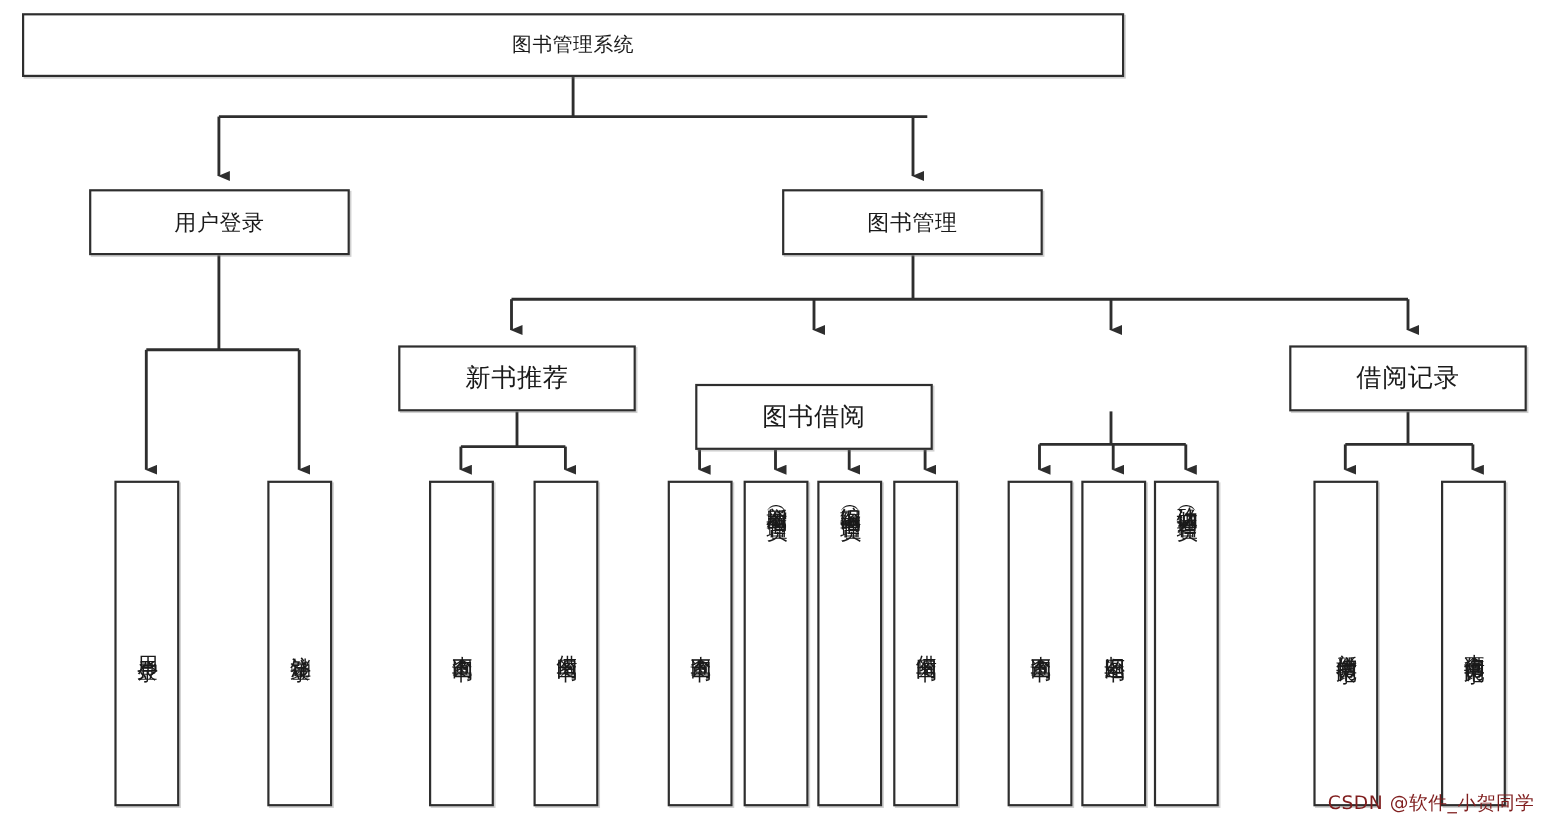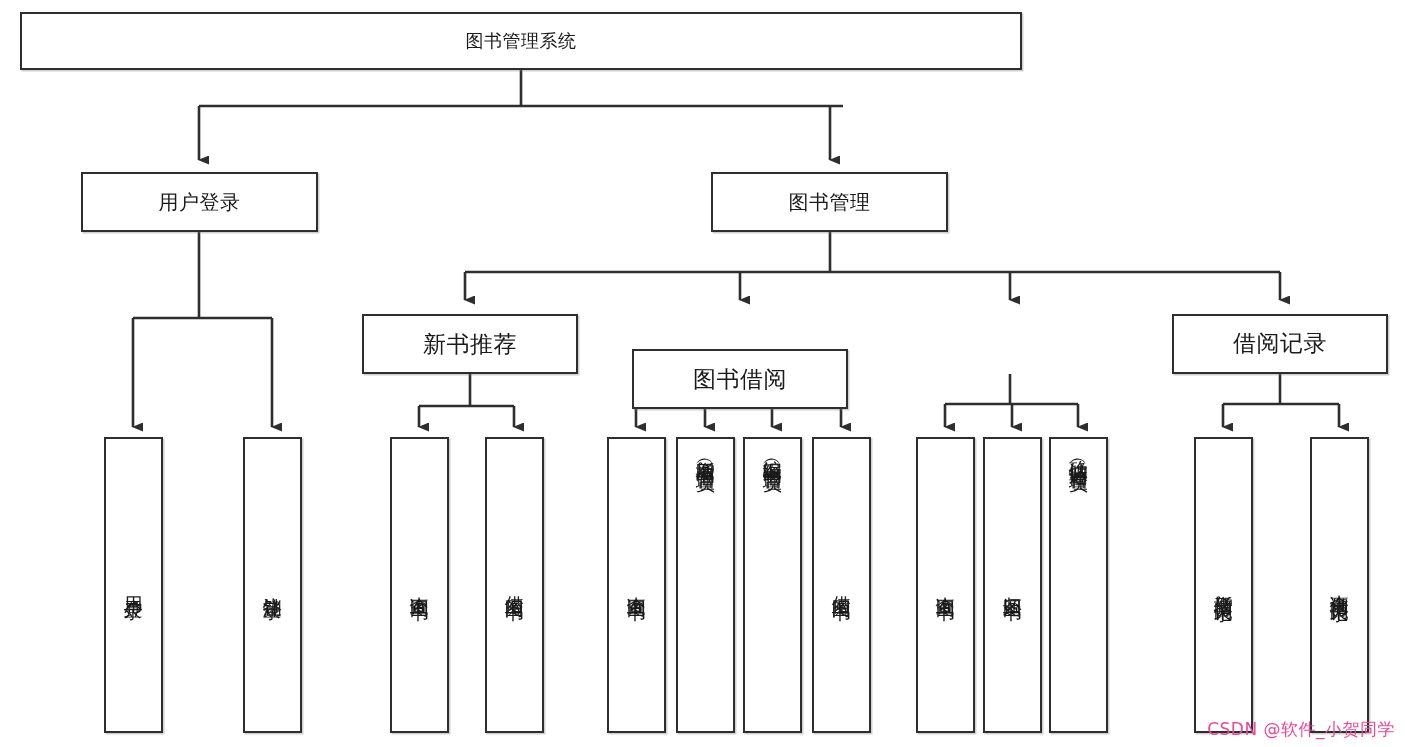--- a/index.html
+++ b/index.html
@@ -60,21 +60,21 @@
   }
   .node.leaf.center-v {
     align-items: center;
     padding-top: 0;
   }
   #watermark {
     position: absolute;
     right: 10px;
     bottom: 6px;
     font-size: 17px;
-    color: #ec4899;
+    color: #7f1d1d;
     letter-spacing: 0.5px;
     user-select: none;
     white-space: nowrap;
   }
 </style>
 </head>
 <body>
 
 <div id="diagram-root">
 

